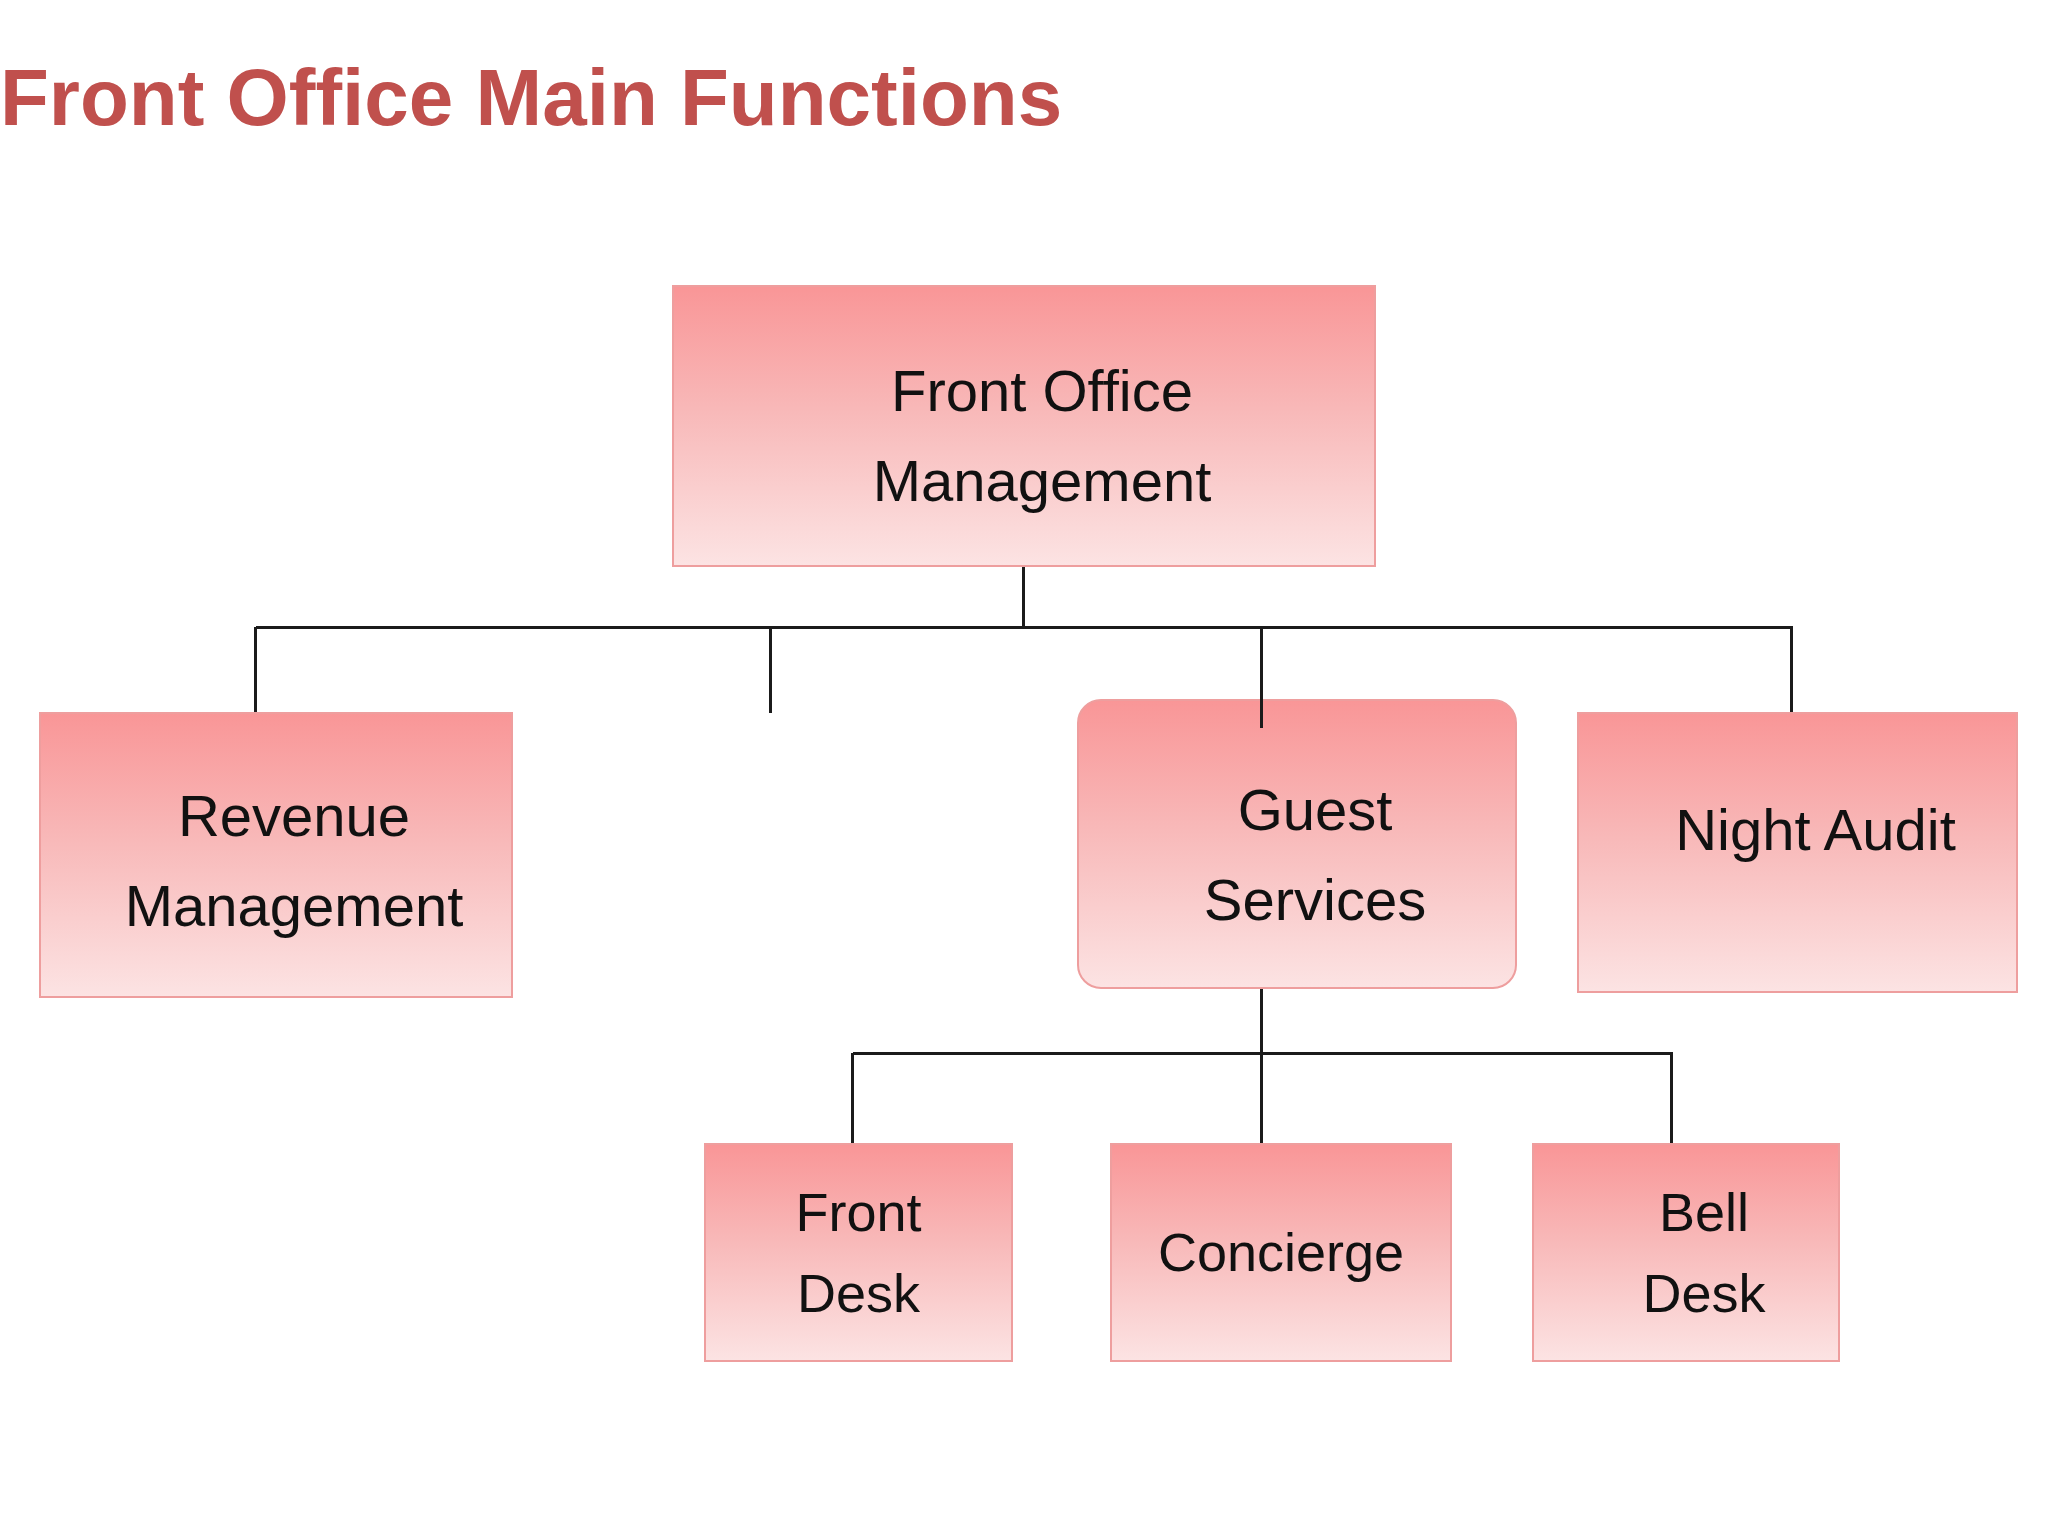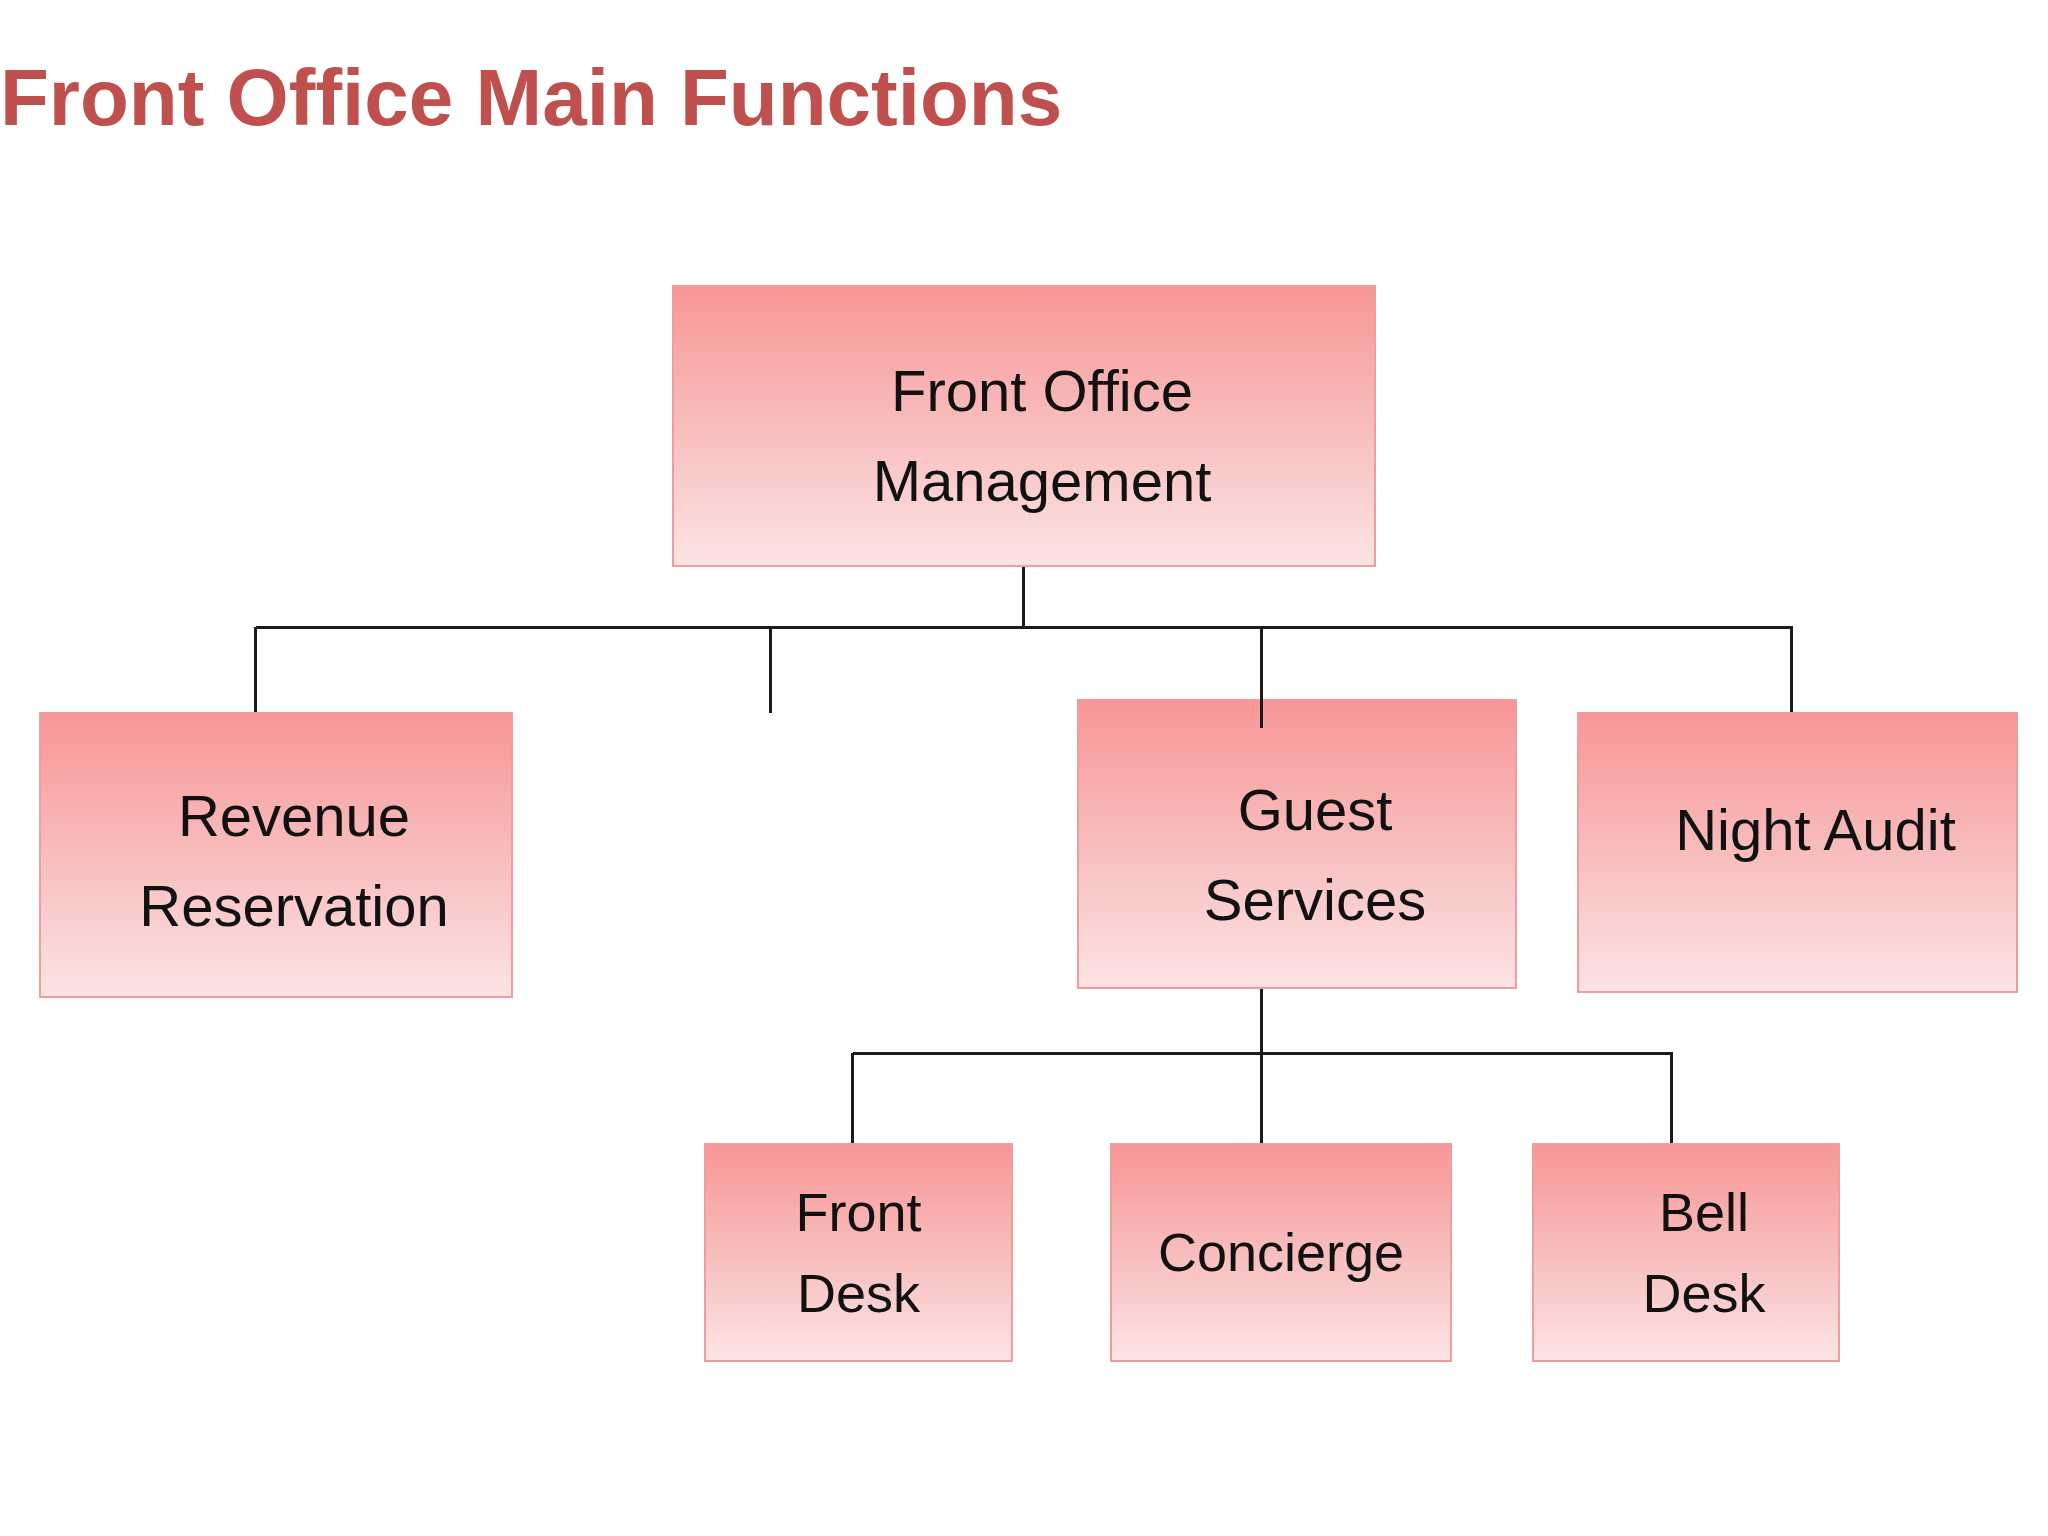--- a/index.html
+++ b/index.html
@@ -41,21 +41,21 @@
     white-space: pre-line;
     z-index: 1;
     line-height: 1.55;
   }
   .lvl1, .lvl2 { font-size: 58px; padding-left: 36px; }
   .lvl3 { font-size: 54px; line-height: 1.5; }
 
   #node-root        { left: 672px;  top: 285px;  width: 704px; height: 282px; padding-top: 20px; }
   #node-revenue     { left: 39px;   top: 712px;  width: 474px; height: 286px; padding-top: 12px; }
   #node-reservation { left: 555px;  top: 713px;  width: 437px; height: 292px; font-size: 56px; }
-  #node-guest       { left: 1077px; top: 699px;  width: 440px; height: 290px; padding-top: 22px; }
+  #node-guest       { left: 1077px; top: 699px;  width: 440px; height: 290px; padding-top: 22px; border-radius: 24px; }
   #node-night       { left: 1577px; top: 712px;  width: 441px; height: 281px; padding-bottom: 45px; }
   #node-frontdesk   { left: 704px;  top: 1143px; width: 309px; height: 219px; }
   #node-concierge   { left: 1110px; top: 1143px; width: 342px; height: 219px; }
   #node-belldesk    { left: 1532px; top: 1143px; width: 308px; height: 219px; padding-left: 36px; }
 
   .connector {
     position: absolute;
     background: var(--line-color, #1b1b1b);
     z-index: 2;
   }
@@ -90,21 +90,21 @@
   <div class="connector v" id="c-stub-gs"></div>
   <div class="connector h" id="c-line2"></div>
   <div class="connector v" id="c-drop-m1"></div>
   <div class="connector v" id="c-drop-m2"></div>
   <div class="connector v" id="c-drop-m3"></div>
 
   <div class="node lvl1" id="node-root">Front Office
 Management</div>
 
   <div class="node lvl2" id="node-revenue">Revenue
-Reservation</div>
+Management</div>
 
 
   <div class="node lvl2" id="node-guest">Guest
 Services</div>
 
   <div class="node lvl2" id="node-night">Night Audit</div>
 
   <div class="node lvl3" id="node-frontdesk">Front
 Desk</div>
 

